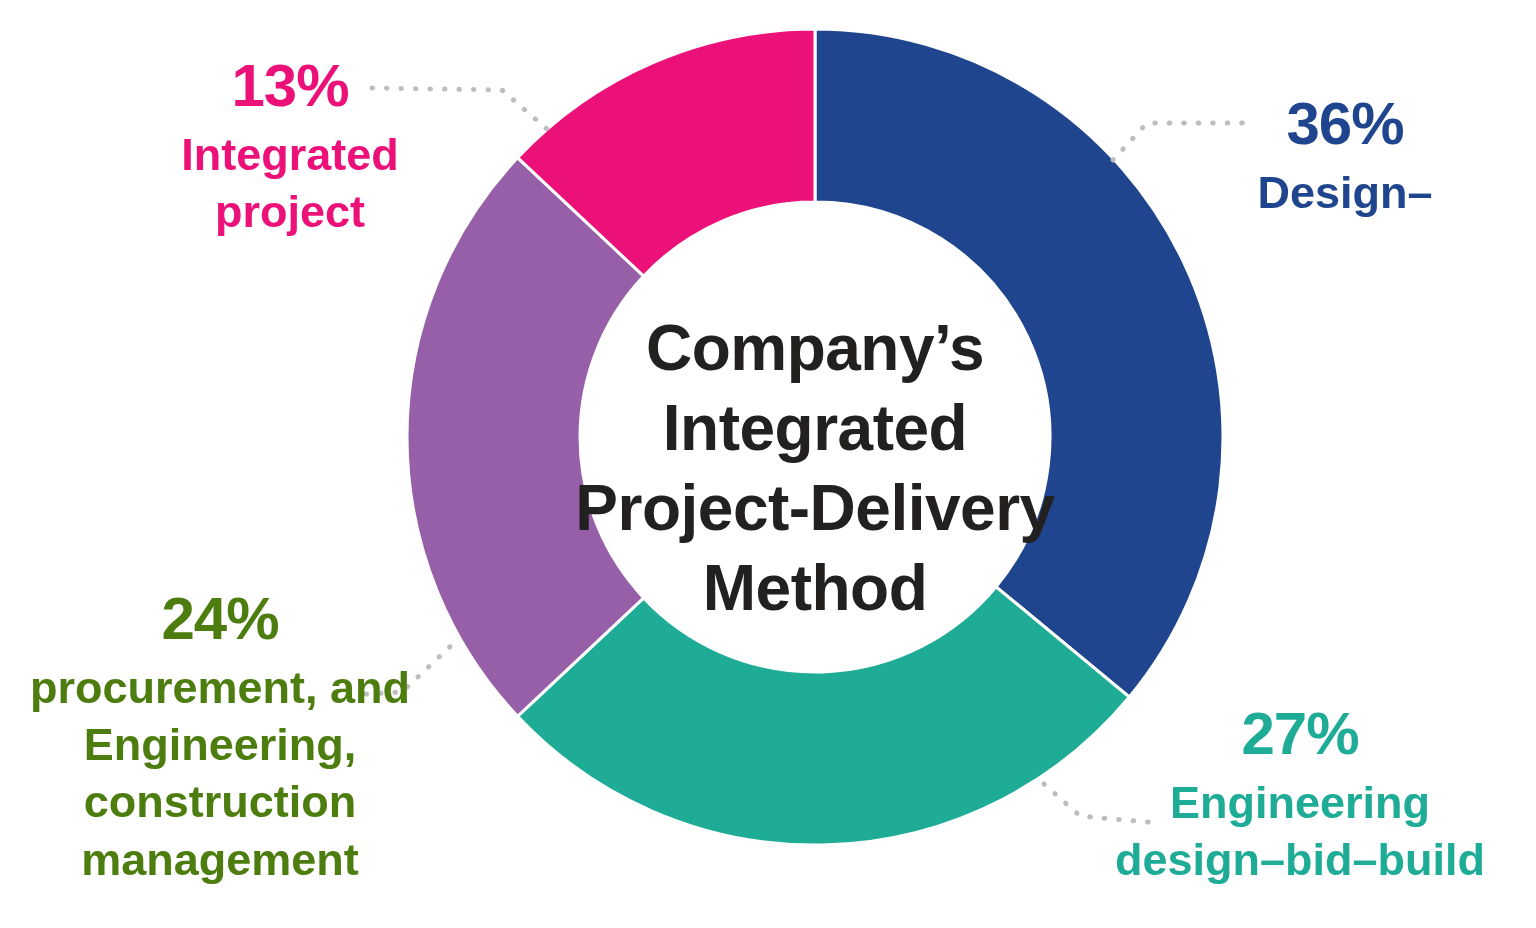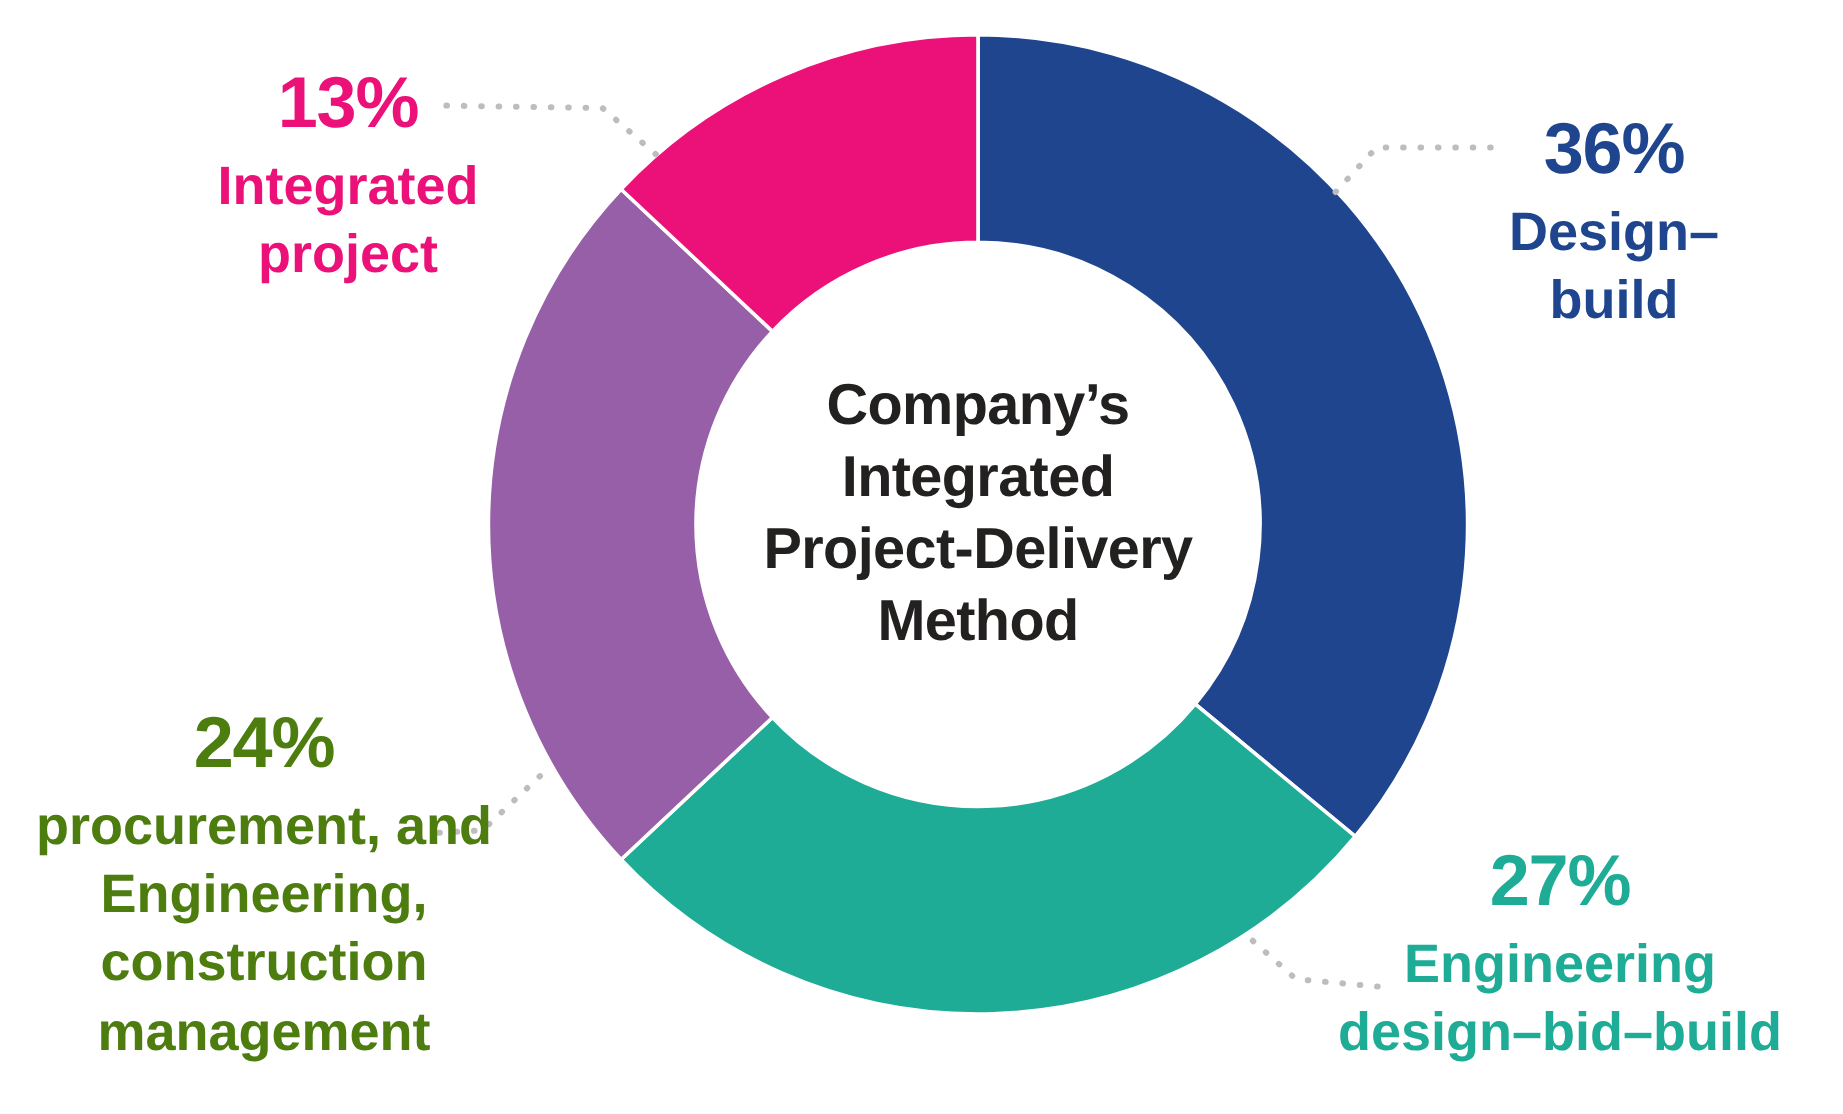--- a/index.html
+++ b/index.html
@@ -32,21 +32,21 @@
   .callout-db   { left: 1190px; top: 90px;  width: 310px; }
   .callout-epcm { left: 15px;   top: 585px; width: 410px; }
   .callout-trad { left: 1085px; top: 700px; width: 430px; }
   .center-title {
     position: absolute;
     left: 575px;
     top: 308px;
     width: 480px;
     text-align: center;
     font-weight: 700;
-    font-size: 48px;
+    font-size: 64px;
     line-height: 1.25;
     letter-spacing: -0.5px;
   }
   .center-title .tln { white-space: nowrap; }
 </style>
 </head>
 <body>
 
 <div class="canvas">
 
@@ -63,21 +63,20 @@
 
   <div class="callout callout-ipd" style="color: rgb(235, 17, 120);">
     <div class="pct">13%</div>
     <div class="ln">Integrated</div>
     <div class="ln">project</div>
   </div>
 
   <div class="callout callout-db" style="color: rgb(31, 69, 143);">
     <div class="pct">36%</div>
     <div class="ln">Design–</div>
-    <div class="ln">build</div>
   </div>
 
   <div class="callout callout-epcm" style="color: #4d7c0f;">
     <div class="pct">24%</div>
     <div class="ln">procurement, and</div>
     <div class="ln">Engineering,</div>
     <div class="ln">construction</div>
     <div class="ln">management</div>
   </div>
 

